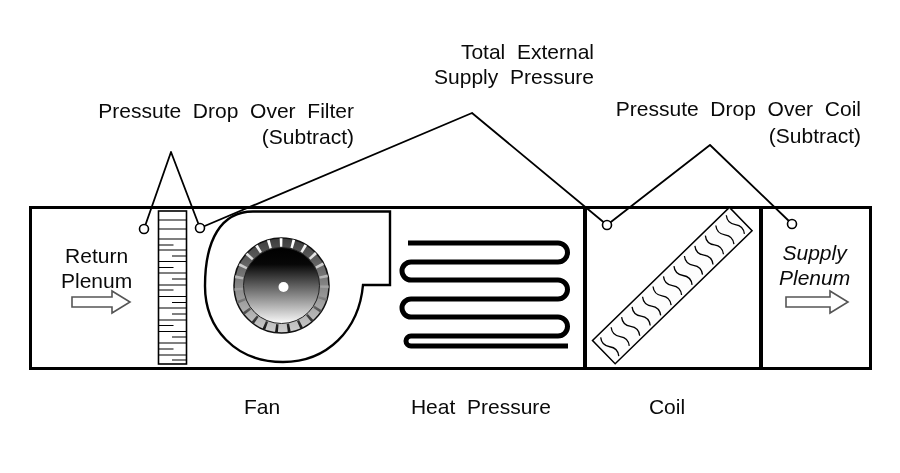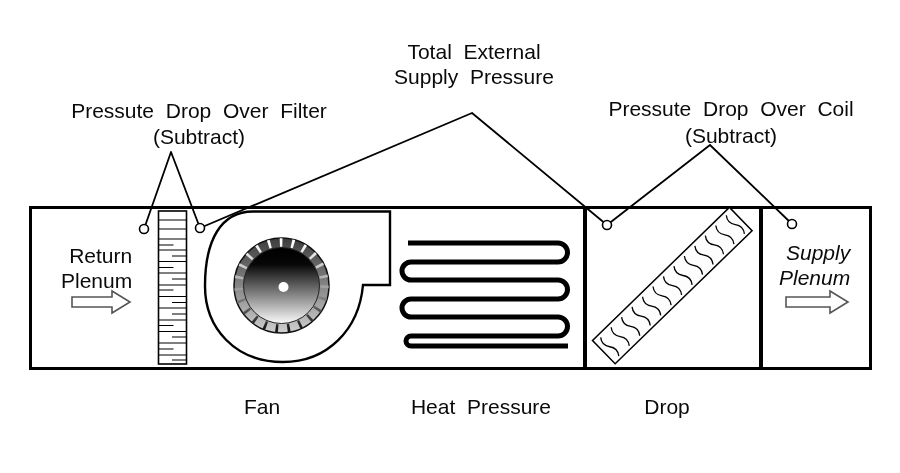--- a/index.html
+++ b/index.html
@@ -2,24 +2,24 @@
 <html><head>
 <meta charset="utf-8">
 <style>
   html,body{margin:0;padding:0;background:#fff;}
   .stage{
     position:relative;width:900px;height:473px;background:#ffffff;
     font-family:"Liberation Sans", sans-serif;color:#0a0a0a;overflow:hidden;
   }
   .stage svg{position:absolute;left:0;top:0;}
   .lbl{
-    position:absolute;font-size:21px;line-height:26px;text-align:center;
+    position:absolute;font-size:21px;line-height:26px;text-align:right;
     word-spacing:0.28em;white-space:nowrap;
   }
-  .lbl-left{text-align:right;line-height:25px;}
+  .lbl-left{text-align:center;line-height:25px;}
   #lbl-filter-drop{left:44px;top:98px;width:310px;}
   #lbl-tesp{left:354px;top:39px;width:240px;line-height:25px;}
   #lbl-coil-drop{left:601px;top:95px;width:260px;line-height:27px;}
   #lbl-return{left:61px;top:243px;}
   #lbl-supply{left:779px;top:240px;font-style:italic;}
   .caption{position:absolute;top:395px;font-size:21px;text-align:center;word-spacing:0.28em;white-space:nowrap;}
   #cap-filter{left:114px;width:120px;}
   #cap-fan{left:202px;width:120px;}
   #cap-hx{left:381px;width:200px;}
   #cap-coil{left:607px;width:120px;}
@@ -126,15 +126,15 @@
     <div>Plenum</div>
   </div>
 
   <div class="lbl lbl-left" id="lbl-supply">
     <div>Supply</div>
     <div>Plenum</div>
   </div>
 
   <div class="caption" id="cap-fan">Fan</div>
   <div class="caption" id="cap-hx">Heat Pressure</div>
-  <div class="caption" id="cap-coil">Drop</div>
+  <div class="caption" id="cap-coil">Coil</div>
 
 </div>
 
 </body></html>

